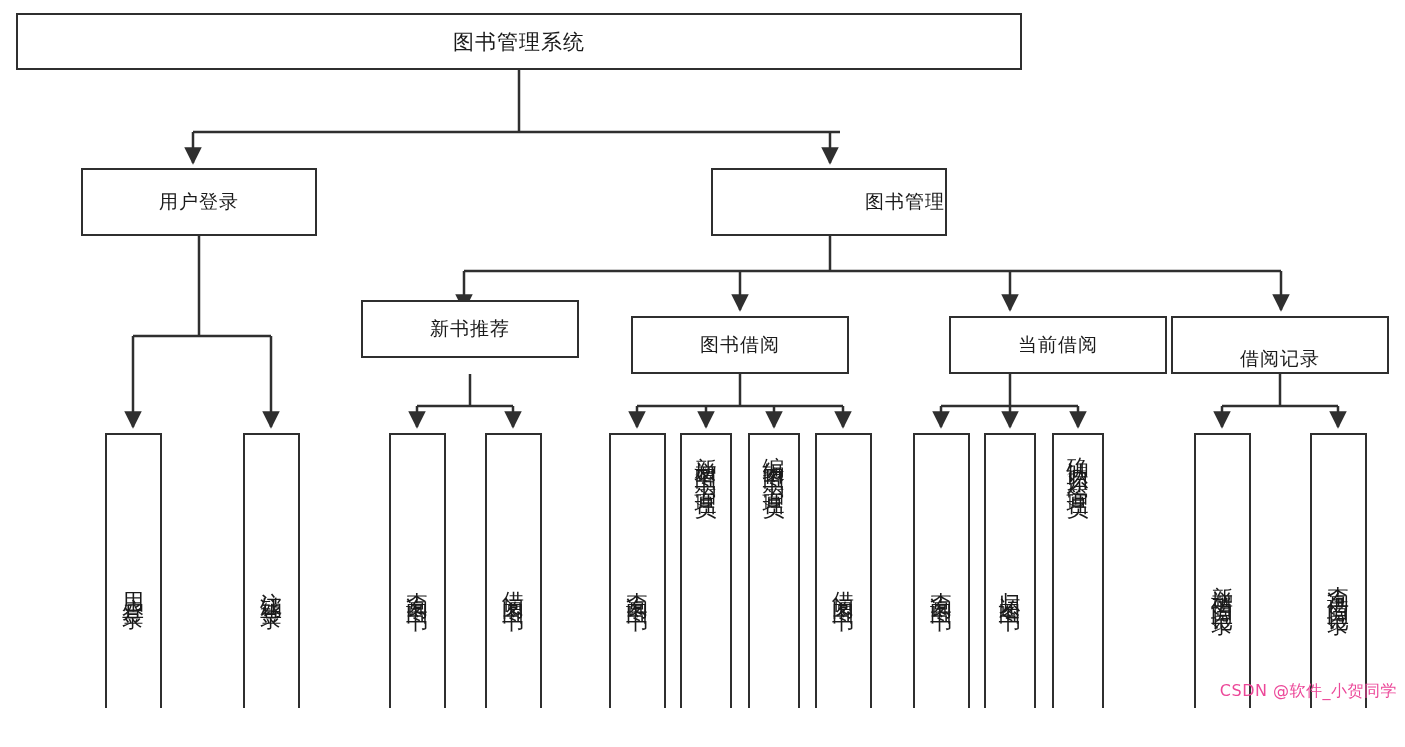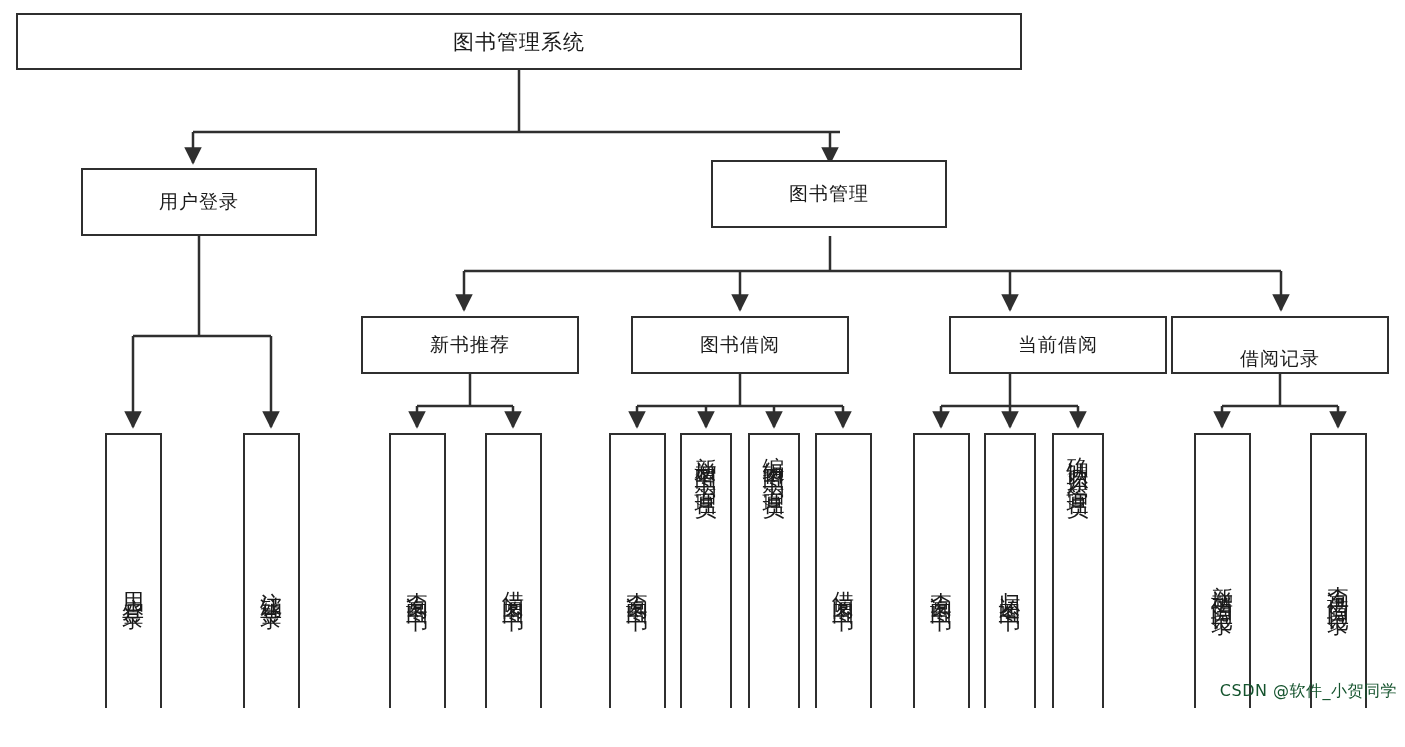--- a/index.html
+++ b/index.html
@@ -73,21 +73,21 @@
     margin-bottom: auto;
   }
   .leaf.centered {
     align-items: center;
   }
   .watermark {
     position: absolute;
     right: 8px;
     bottom: 6px;
     font-size: 16px;
-    color: #14532d;
+    color: #ec4899;
     letter-spacing: 0.5px;
     z-index: 5;
     white-space: nowrap;
   }
 </style>
 </head>
 <body>
 
 <div id="canvas">
 
@@ -141,25 +141,25 @@
     </g>
   </svg>
 
   <div class="node root" style="left:16px; top:13px; width:1006px; height:57px;">
     <span>图书管理系统</span>
   </div>
 
   <div class="node level2" style="left:81px; top:168px; width:236px; height:68px;">
     <span>用户登录</span>
   </div>
-  <div class="node level2" style="left:711px; top:160px; width:236px; height:68px;">
+  <div class="node level2" style="left:711px; top:168px; width:236px; height:68px;justify-content:flex-end;">
     <span>图书管理</span>
   </div>
 
-  <div class="node level3" style="left:361px; top:316px; width:218px; height:58px;">
+  <div class="node level3" style="left:361px; top:300px; width:218px; height:58px;">
     <span>新书推荐</span>
   </div>
   <div class="node level3" style="left:631px; top:316px; width:218px; height:58px;">
     <span>图书借阅</span>
   </div>
   <div class="node level3" style="left:901px; top:316px; width:218px; height:58px;margin-left:48px;">
     <span>当前借阅</span>
   </div>
   <div class="node level3" style="left:1171px; top:316px; width:218px; height:58px;align-items:flex-end;">
     <span>借阅记录</span>

